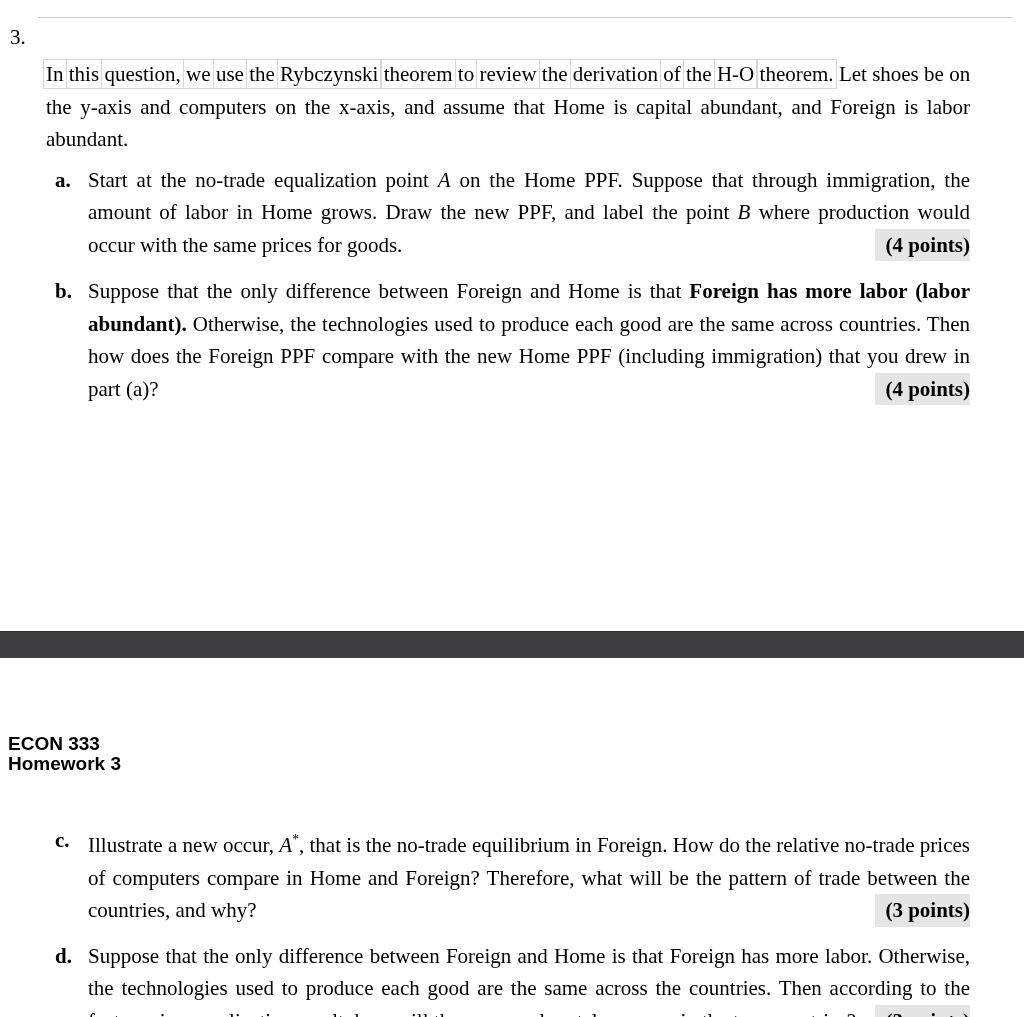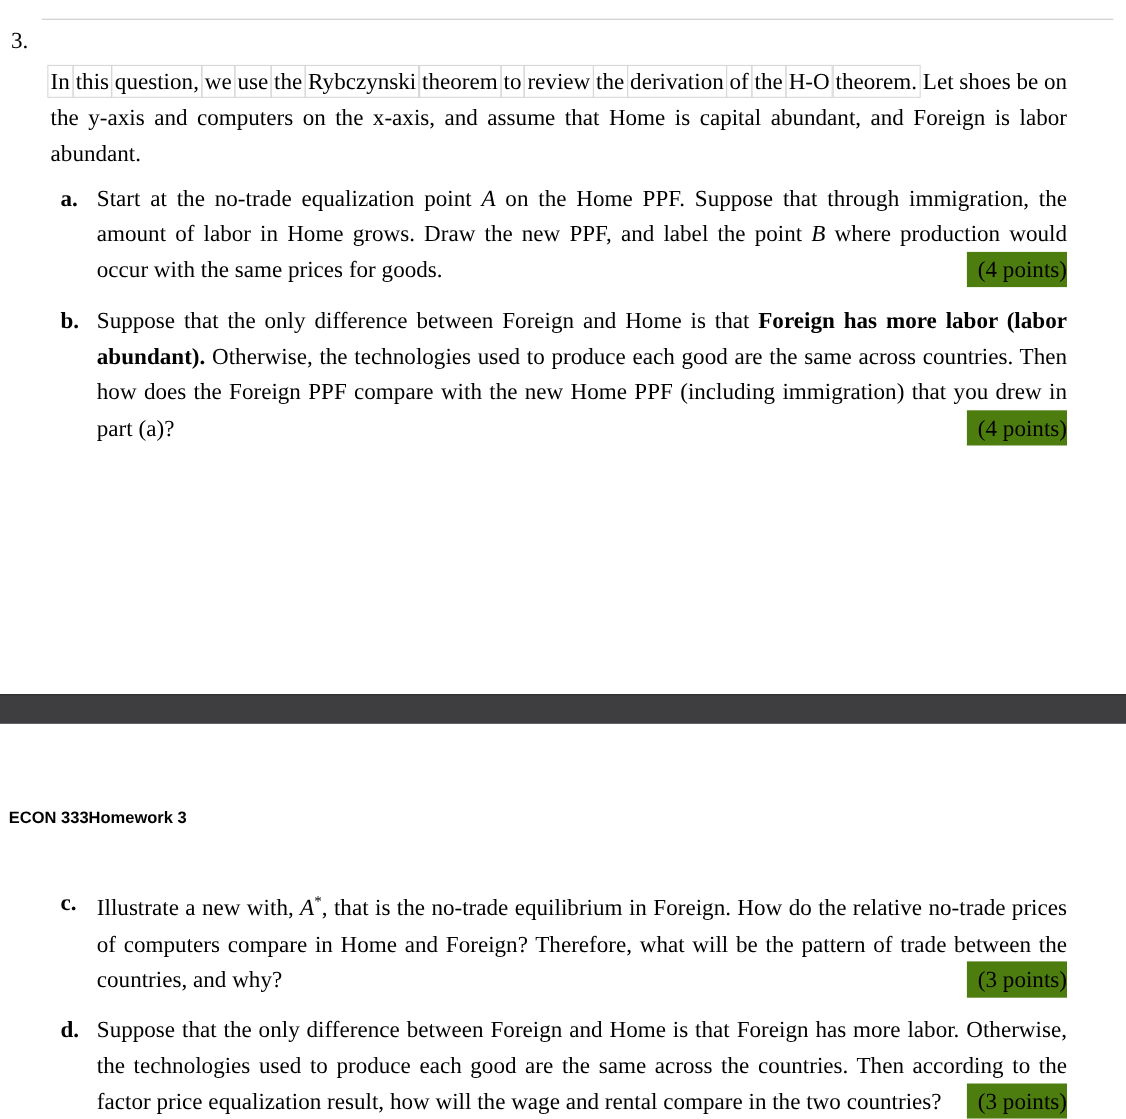--- a/index.html
+++ b/index.html
@@ -32,45 +32,46 @@
   .part-a { margin-top: 8px; }
   .part-b { margin-top: 14px; }
   .part-c { margin-top: 50px; }
   .part-d { margin-top: 13px; }
   .part-label { width: 33px; flex: none; font-weight: bold; }
   .part-body { flex: 1; text-align: justify; position: relative; }
   .points {
     position: absolute;
     right: 0;
     bottom: 0;
-    font-weight: normal;
-    background: #4d7c0f;
+    font-weight: bold;
+    background: #e5e5e5;
     padding-left: 10px;
   }
   .seg-italic { font-style: italic; }
   .seg-bold { font-weight: bold; }
   .seg-sup { font-size: 0.65em; vertical-align: super; }
   .wbox {
     outline: 1px solid #d7d7d7;
     outline-offset: 2.5px;
   }
   .page-break {
     height: 27px;
     margin-top: 226px;
     background: #3e3e40;
     border-top: 1px solid #2e2e30;
   }
   .page2-header {
     display: flex;
-    justify-content: flex-start;
+    justify-content: flex-end;
     margin: 76px 117px 0 8px;
     font-family: "Liberation Sans", sans-serif;
     font-weight: bold;
-    font-size: 15px;
+    font-size: 19px;
     line-height: 20px;
+    flex-direction: column;
   }
 </style>
 </head>
 <body>
 
 <div class="top-rule"></div>
 
 <div class="q-intro">
   <span class="q-num">3.</span>
   <span class="q-text"><span class="wbox">In</span> <span class="wbox">this</span> <span class="wbox">question,</span> <span class="wbox">we</span> <span class="wbox">use</span> <span class="wbox">the</span> <span class="wbox">Rybczynski</span> <span class="wbox">theorem</span> <span class="wbox">to</span> <span class="wbox">review</span> <span class="wbox">the</span> <span class="wbox">derivation</span> <span class="wbox">of</span> <span class="wbox">the</span> <span class="wbox">H-O</span> <span class="wbox">theorem.</span><span> Let shoes be on the y-axis and computers on the x-axis, and assume that Home is capital abundant, and Foreign is labor abundant.</span></span>
@@ -95,21 +96,21 @@
 <div class="page-break"></div>
 
 <div class="page2-header">
   <span>ECON 333</span>
   <span>Homework 3</span>
 </div>
 
 <div class="part part-c">
   <span class="part-label">c.</span>
   <span class="part-body">
-    <span><span>Illustrate a new with, </span><span class="seg-italic">A</span><span class="seg-sup">*</span><span>, that is the no-trade equilibrium in Foreign. How do the relative no-trade prices of computers compare in Home and Foreign? Therefore, what will be the pattern of trade between the countries, and why?</span></span>
+    <span><span>Illustrate a new occur, </span><span class="seg-italic">A</span><span class="seg-sup">*</span><span>, that is the no-trade equilibrium in Foreign. How do the relative no-trade prices of computers compare in Home and Foreign? Therefore, what will be the pattern of trade between the countries, and why?</span></span>
     <span class="points">(3 points)</span>
   </span>
 </div>
 
 <div class="part part-d">
   <span class="part-label">d.</span>
   <span class="part-body">
     <span><span>Suppose that the only difference between Foreign and Home is that Foreign has more labor. Otherwise, the technologies used to produce each good are the same across the countries. Then according to the factor price equalization result, how will the wage and rental compare in the two countries?</span></span>
     <span class="points">(3 points)</span>
   </span>

